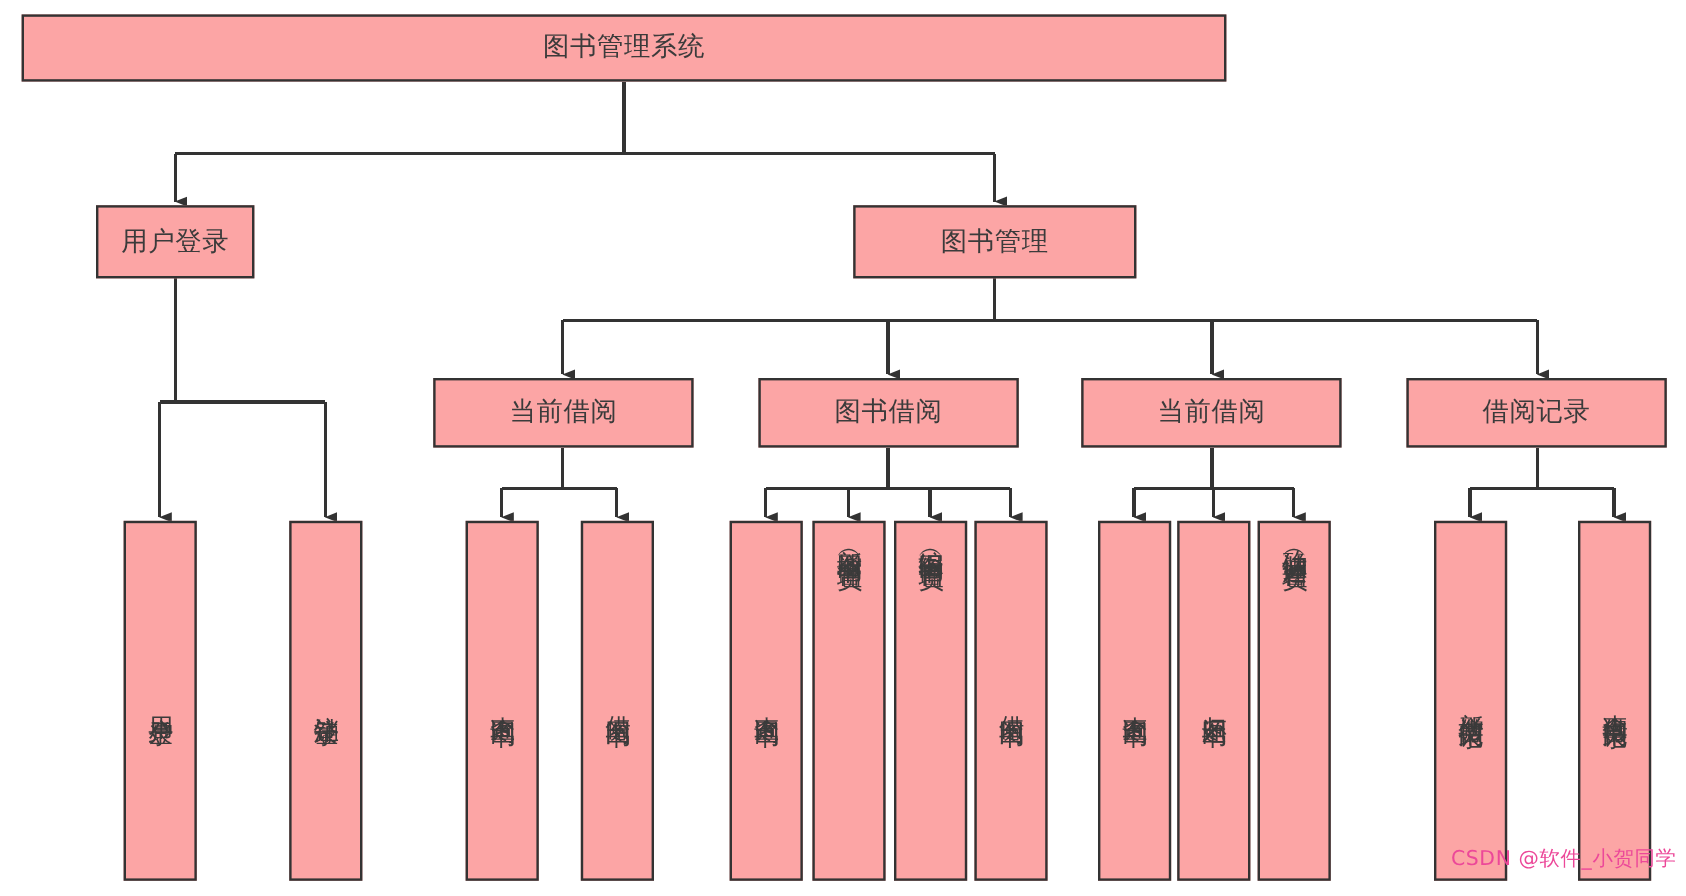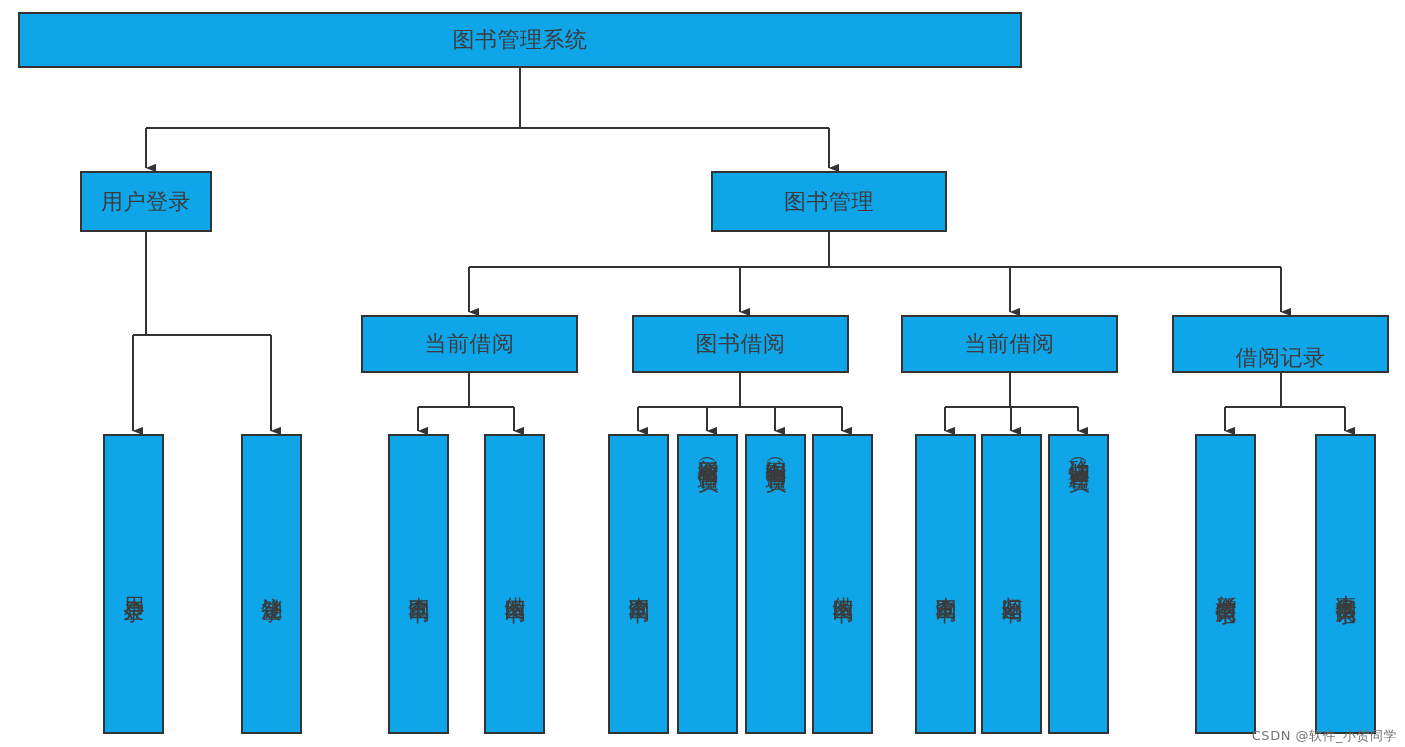--- a/index.html
+++ b/index.html
@@ -23,21 +23,21 @@
   svg#tree-svg {
     position: absolute;
     left: 0; top: 0;
     width: 1405px;
     height: 747px;
     display: block;
   }
   .node-box {
     position: absolute;
     box-sizing: border-box;
-    background: #0ea5e9;
+    background: #fca5a5;
     border: 2px solid #333333;
     display: flex;
     align-items: center;
     justify-content: center;
     overflow: hidden;
   }
   .node-label {
     color: #3b3b3b;
     font-size: 22px;
     line-height: 1.18;
@@ -57,23 +57,23 @@
     line-height: 1;
     white-space: nowrap;
   }
   .node-box.vertical.centered {
     align-items: center;
     padding-top: 0;
   }
   #watermark {
     position: absolute;
     right: 8px;
-    bottom: 2px;
-    color: #737373;
-    font-size: 13px;
+    bottom: 20px;
+    color: #ec4899;
+    font-size: 17px;
     letter-spacing: 0.5px;
     white-space: nowrap;
     user-select: none;
   }
 </style>
 </head>
 <body>
 
 <div id="diagram-root">
 
@@ -154,21 +154,21 @@
 
   <div class="node-box" style="left:361px; top:315px; width:217px; height:58px;">
     <span class="node-label">当前借阅</span>
   </div>
   <div class="node-box" style="left:632px; top:315px; width:217px; height:58px;align-items:center;">
     <span class="node-label">图书借阅</span>
   </div>
   <div class="node-box" style="left:901px; top:315px; width:217px; height:58px;">
     <span class="node-label">当前借阅</span>
   </div>
-  <div class="node-box" style="left:1172px; top:315px; width:217px; height:58px;align-items:flex-end;">
+  <div class="node-box" style="left:1172px; top:315px; width:217px; height:58px;">
     <span class="node-label">借阅记录</span>
   </div>
 
   <div class="node-box vertical centered" style="left:103px; top:434px; width:61px; height:300px;">
     <span class="node-label">用户登录</span>
   </div>
   <div class="node-box vertical centered" style="left:241px; top:434px; width:61px; height:300px;">
     <span class="node-label">注销登录</span>
   </div>
 

